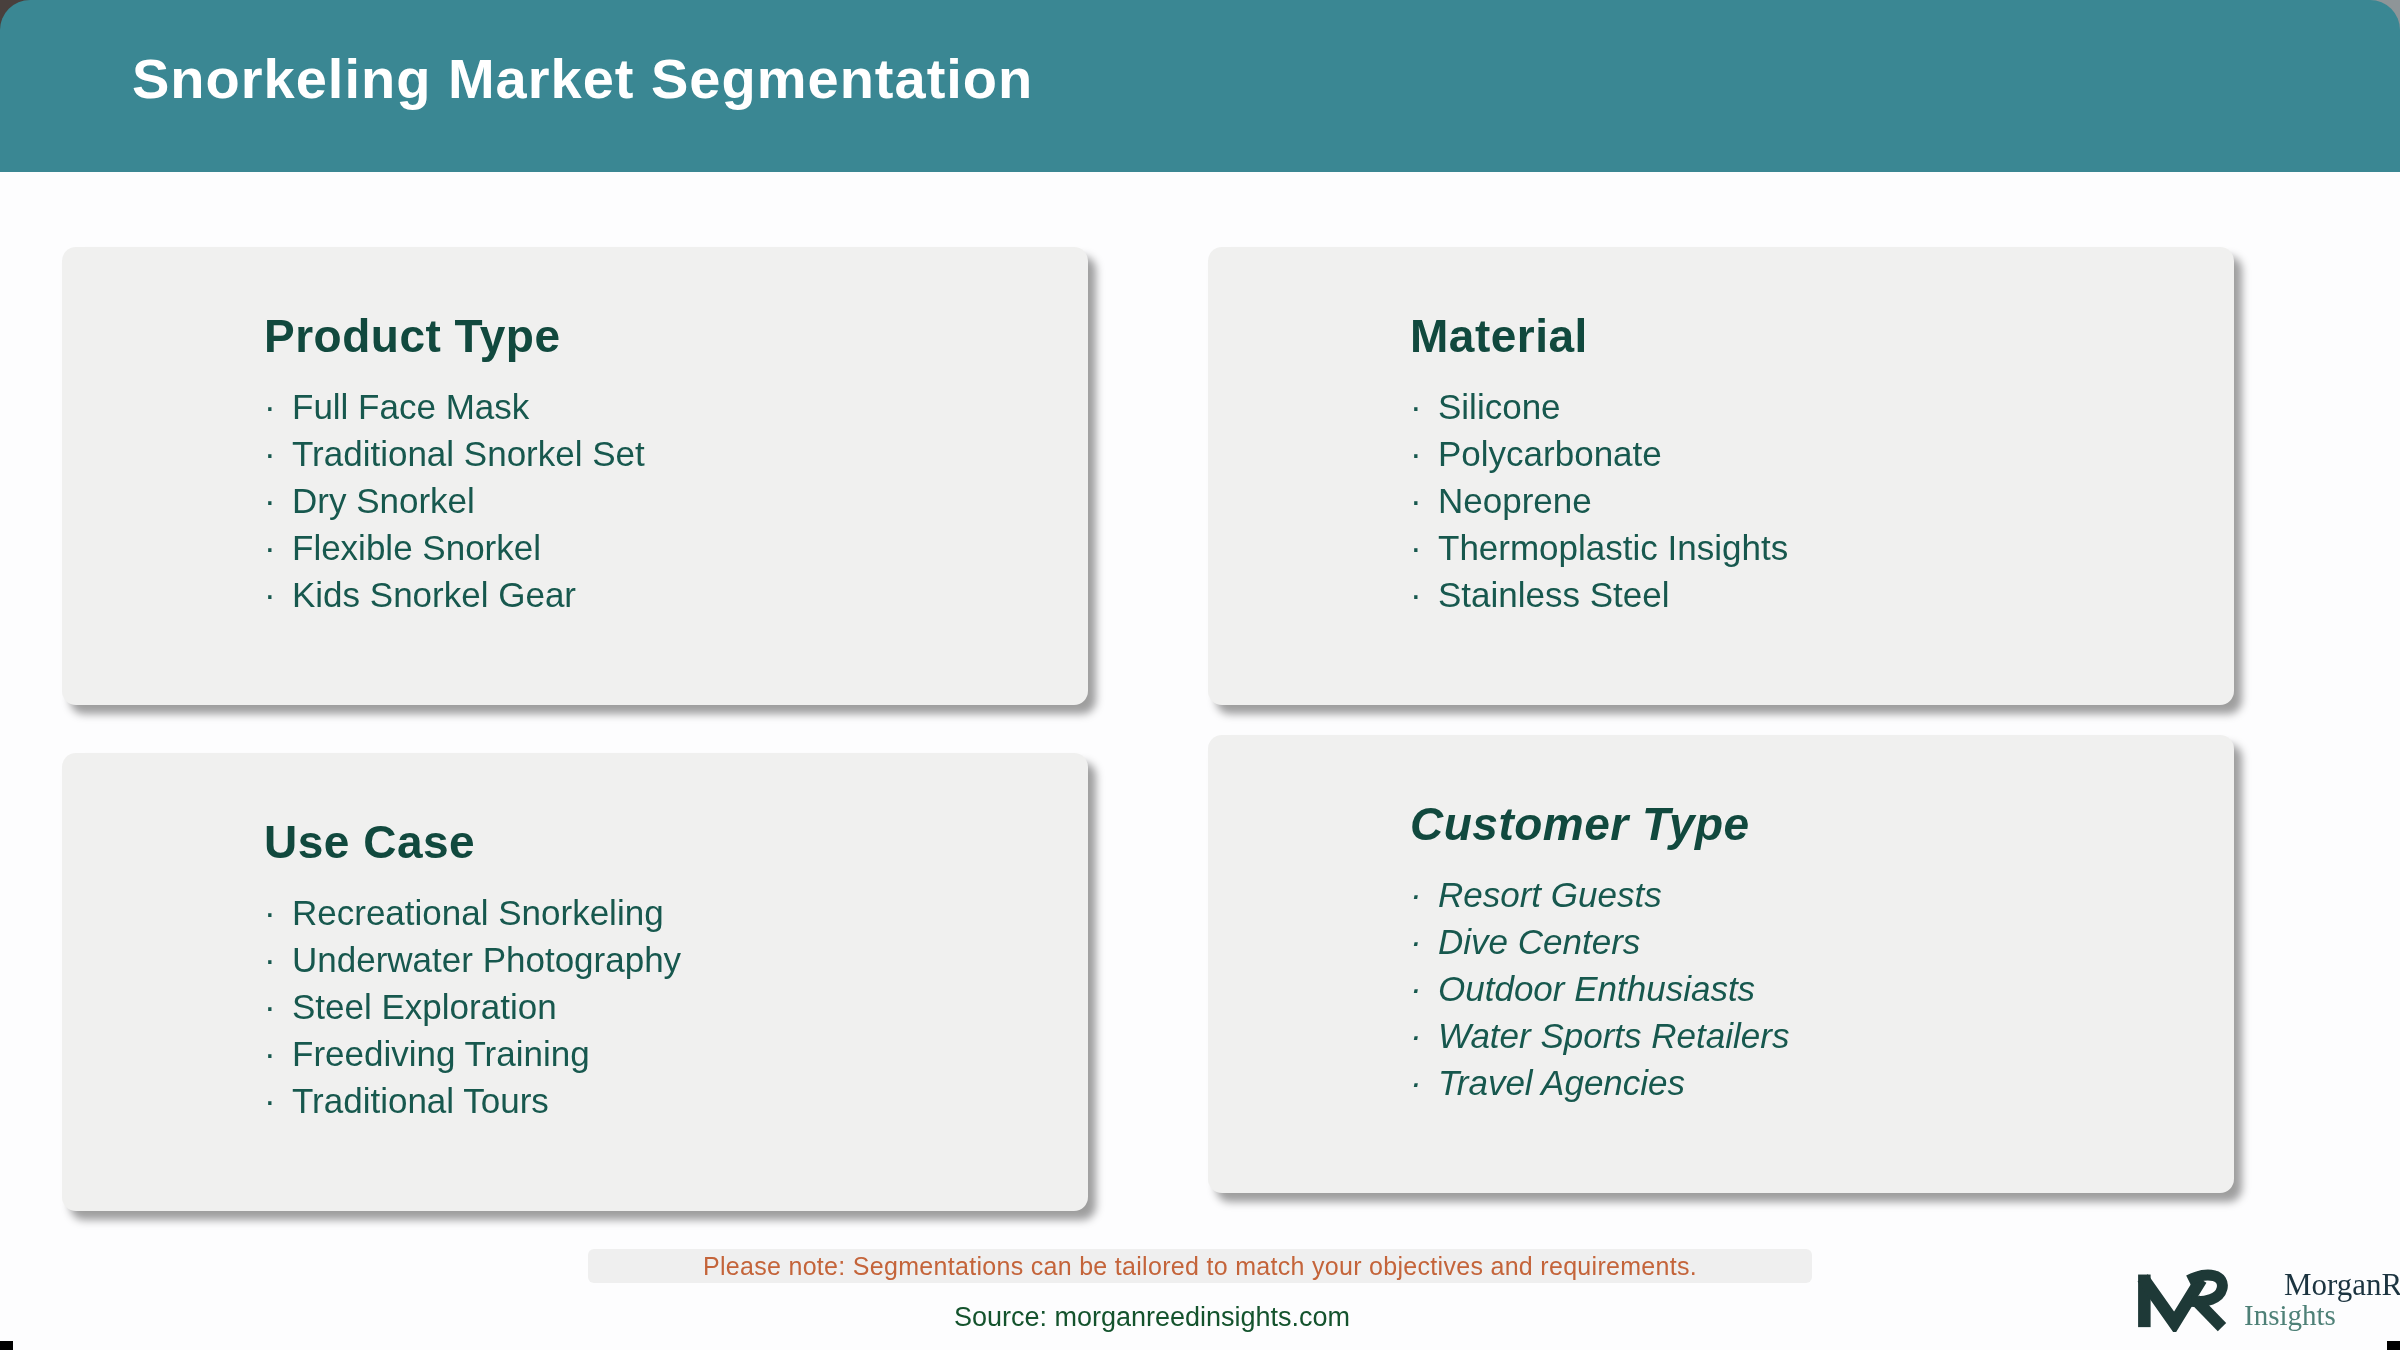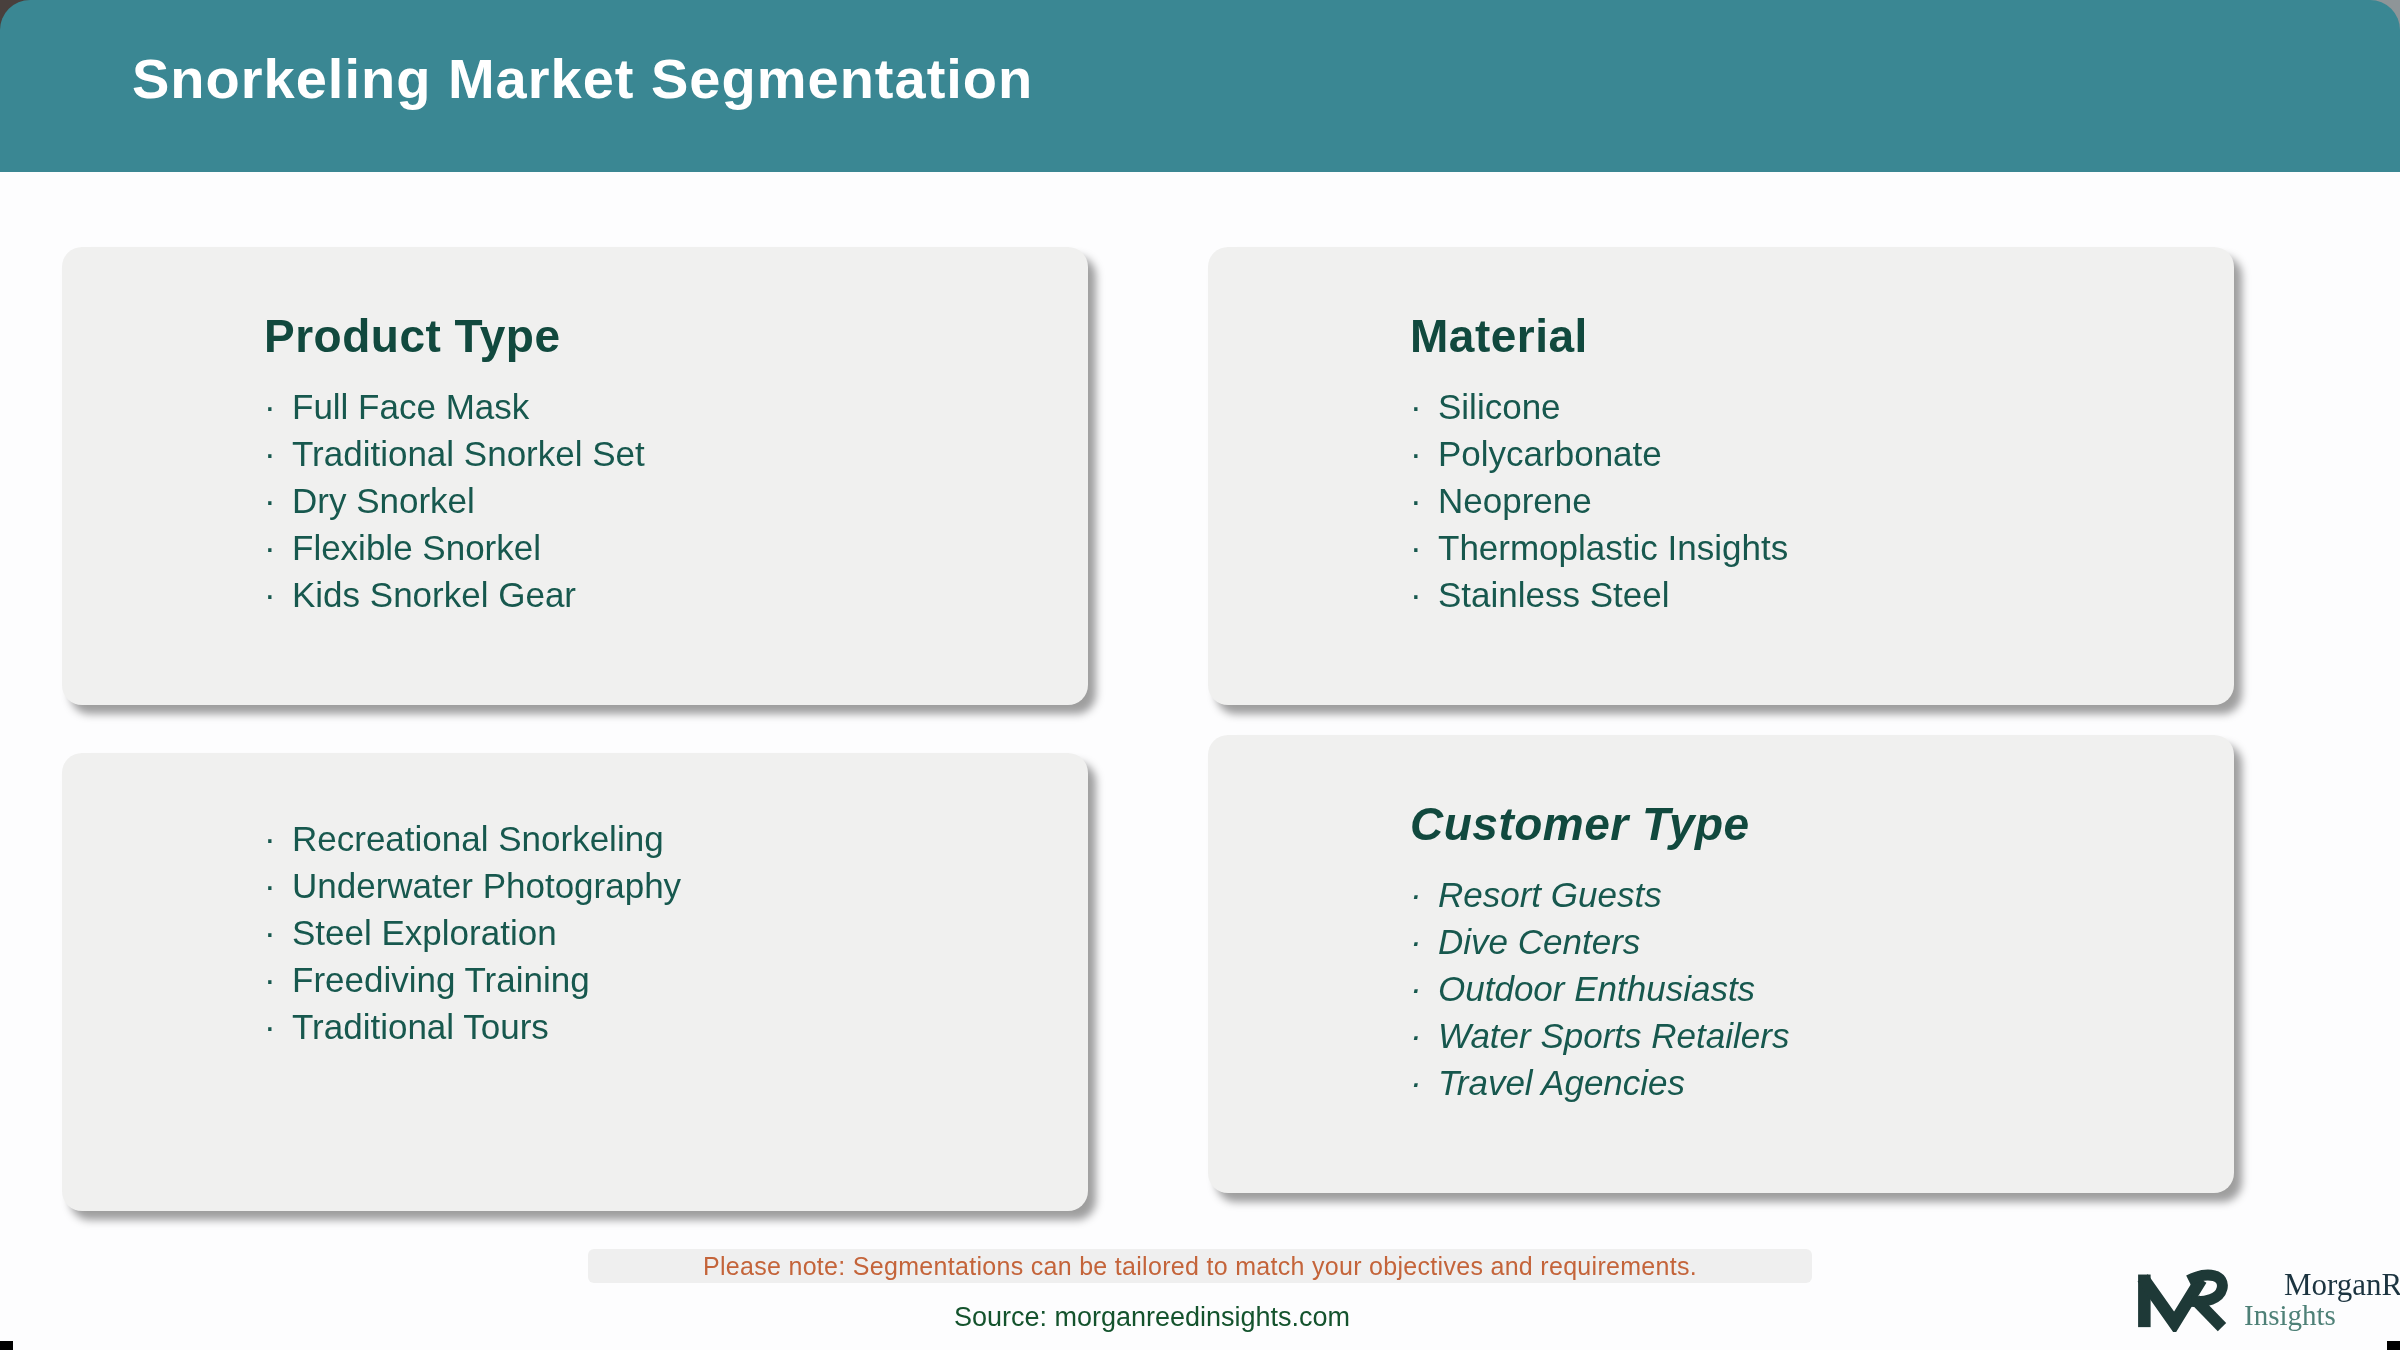--- a/index.html
+++ b/index.html
@@ -19,21 +19,21 @@
     position:absolute;left:0;top:0;width:2400px;height:172px;
     background:#3a8793;border-radius:30px 30px 0 0;z-index:1;
   }
   .header h1{
     position:absolute;left:132px;top:46px;margin:0;
     font-size:56px;font-weight:bold;color:#ffffff;letter-spacing:1px;
   }
 
   .card{
     position:absolute;width:1026px;height:458px;
-    background:#f0f0ef;border-radius:20px;
+    background:#f0f0ef;border-radius:14px;
     box-shadow:8px 9px 9px rgba(0,0,0,0.38);
     box-sizing:border-box;
     padding:62px 50px 0 202px;
     z-index:1;
   }
   #card-0{left:62px;top:247px;}
   #card-1{left:1208px;top:247px;}
   #card-2{left:62px;top:753px;}
   #card-3{left:1208px;top:735px;font-style:italic;}
 
@@ -139,20 +139,21 @@
           <span>Thermoplastic Insights</span>
         </li>
       <li>
           <span class="b">·</span>
           <span>Stainless Steel</span>
         </li>
     </ul>
   </section>
 
   <section class="card" id="card-2">
+    <h2>Use Case</h2>
     <ul>
       <li>
           <span class="b">·</span>
           <span>Recreational Snorkeling</span>
         </li>
       <li>
           <span class="b">·</span>
           <span>Underwater Photography</span>
         </li>
       <li>

